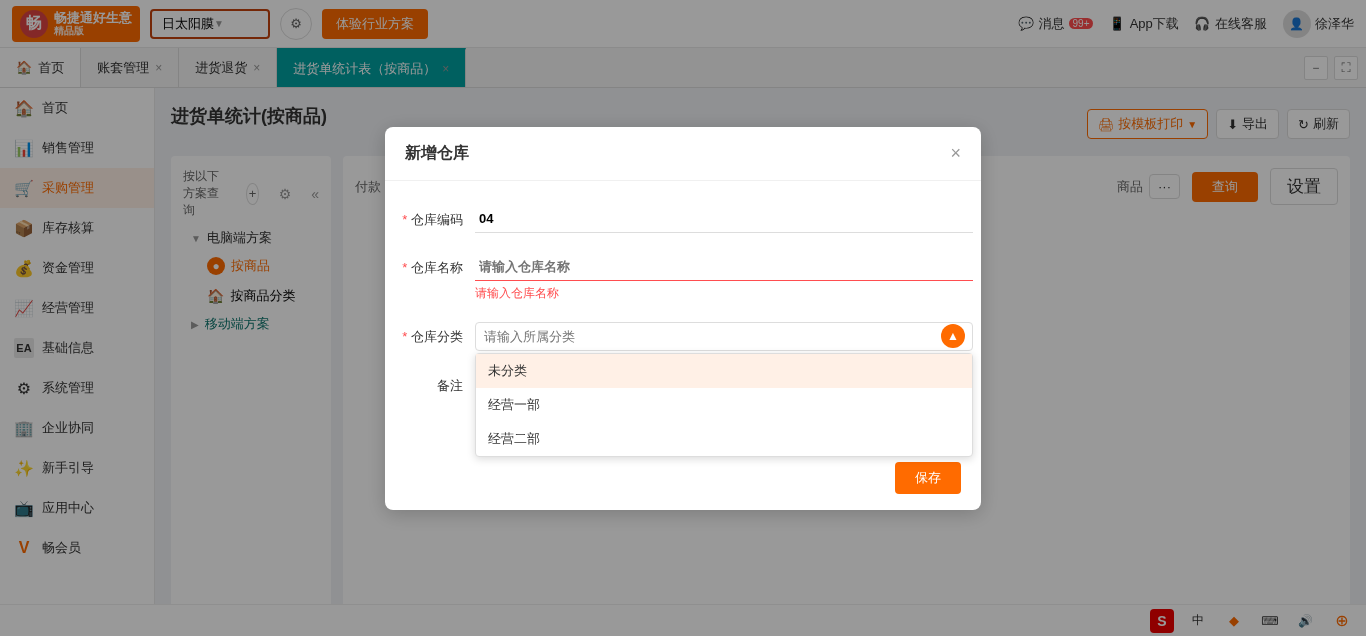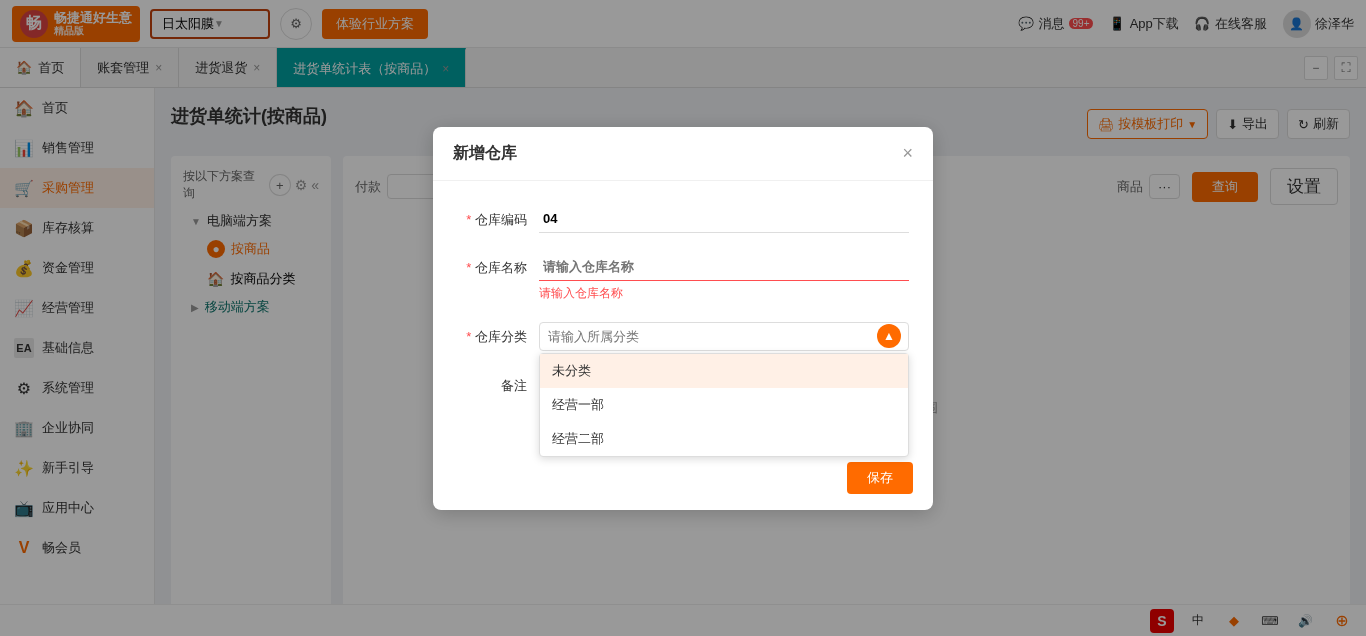--- a/index.html
+++ b/index.html
@@ -64,21 +64,21 @@
     .sidebar-item {
       display: flex; align-items: center; gap: 8px; padding: 10px 14px;
       cursor: pointer; color: #333; font-size: 13px;
     }
     .sidebar-item.active { background: #fff0e6; color: #ff6b00; }
     .sidebar-icon { width: 20px; height: 20px; display: flex; align-items: center; justify-content: center; font-size: 16px; }
 
     
     .content-area { flex: 1; background: #f0f2f5; overflow: auto; padding: 16px; position: relative; }
     .page-title { font-size: 18px; font-weight: bold; color: #333; margin-bottom: 16px; }
-    .filter-header { display: flex; align-items: center; gap: 4px; margin-bottom: 8px; }
+    .filter-header { display: flex; align-items: center; gap: 20px; margin-bottom: 8px; }
     .filter-add-btn { width: 22px; height: 22px; border-radius: 50%; border: 1px solid #ddd; display: flex; align-items: center; justify-content: center; cursor: pointer; color: #666; }
     .filter-schemes { display: flex; flex-direction: column; gap: 4px; }
     .scheme-group { display: flex; align-items: center; gap: 6px; padding: 2px 0 2px 8px; cursor: pointer; }
     .scheme-item { display: flex; align-items: center; gap: 6px; padding: 4px 0 4px 24px; cursor: pointer; }
     .scheme-item.active { color: #ff6b00; }
     .scheme-icon-active { width: 18px; height: 18px; background: #ff6b00; border-radius: 50%; display: flex; align-items: center; justify-content: center; color: #fff; font-size: 12px; }
     .btn-query { background: #ff6b00; color: #fff; border: none; border-radius: 4px; padding: 6px 20px; cursor: pointer; font-size: 13px; }
     .btn-settings { background: #fff; color: #333; border: 1px solid #ddd; border-radius: 4px; padding: 6px 16px; cursor: pointer; font-size: 17px; }
     .table-filters { display: flex; align-items: center; gap: 12px; margin-bottom: 12px; flex-wrap: wrap; }
     .filter-item { display: flex; align-items: center; gap: 6px; font-size: 13px; }
@@ -89,30 +89,30 @@
     .right-tools { display: flex; gap: 8px; align-items: center; }
     .tool-btn { display: flex; align-items: center; gap: 4px; border: 1px solid #ddd; border-radius: 4px; padding: 5px 10px; cursor: pointer; background: #fff; font-size: 13px; color: #333; }
     .tool-btn.print { color: #ff6b00; border-color: #ff6b00; }
 
     
     .modal-overlay {
       position: fixed; top: 0; left: 0; width: 100%; height: 100%;
       background: rgba(0,0,0,0.4); z-index: 100; display: flex; align-items: center; justify-content: center;
     }
     .modal {
-      background: #fff; border-radius: 8px; width: 500px; box-shadow: 0 4px 20px rgba(0,0,0,0.2);
+      background: #fff; border-radius: 8px; width: 596px; box-shadow: 0 4px 20px rgba(0,0,0,0.2);
       overflow: visible; position: relative;
     }
     .modal-header {
       display: flex; align-items: center; justify-content: space-between;
       padding: 16px 20px; border-bottom: 1px solid #f0f0f0;
     }
     .modal-title { font-size: 16px; font-weight: bold; color: #333; }
     .modal-close { cursor: pointer; color: #999; font-size: 18px; line-height: 1; }
-    .modal-body { padding: 24px 24px; }
+    .modal-body { padding: 24px 8px; }
     .form-row { display: flex; align-items: flex-start; margin-bottom: 20px; gap: 12px; }
     .form-label { min-width: 70px; text-align: right; font-size: 13px; color: #333; padding-top: 6px; }
     .form-label.required::before { content: '* '; color: #ff4d4f; }
     .form-control { flex: 1; }
     .form-input {
       width: 100%; border: none; border-bottom: 1px solid #ddd;
       padding: 6px 4px; font-size: 13px; outline: none; background: transparent; font-weight: bold;
     }
     .form-input.error-border { border-bottom: 1px solid #ff4d4f; }
     .error-msg { color: #ff4d4f; font-size: 12px; margin-top: 4px; }

